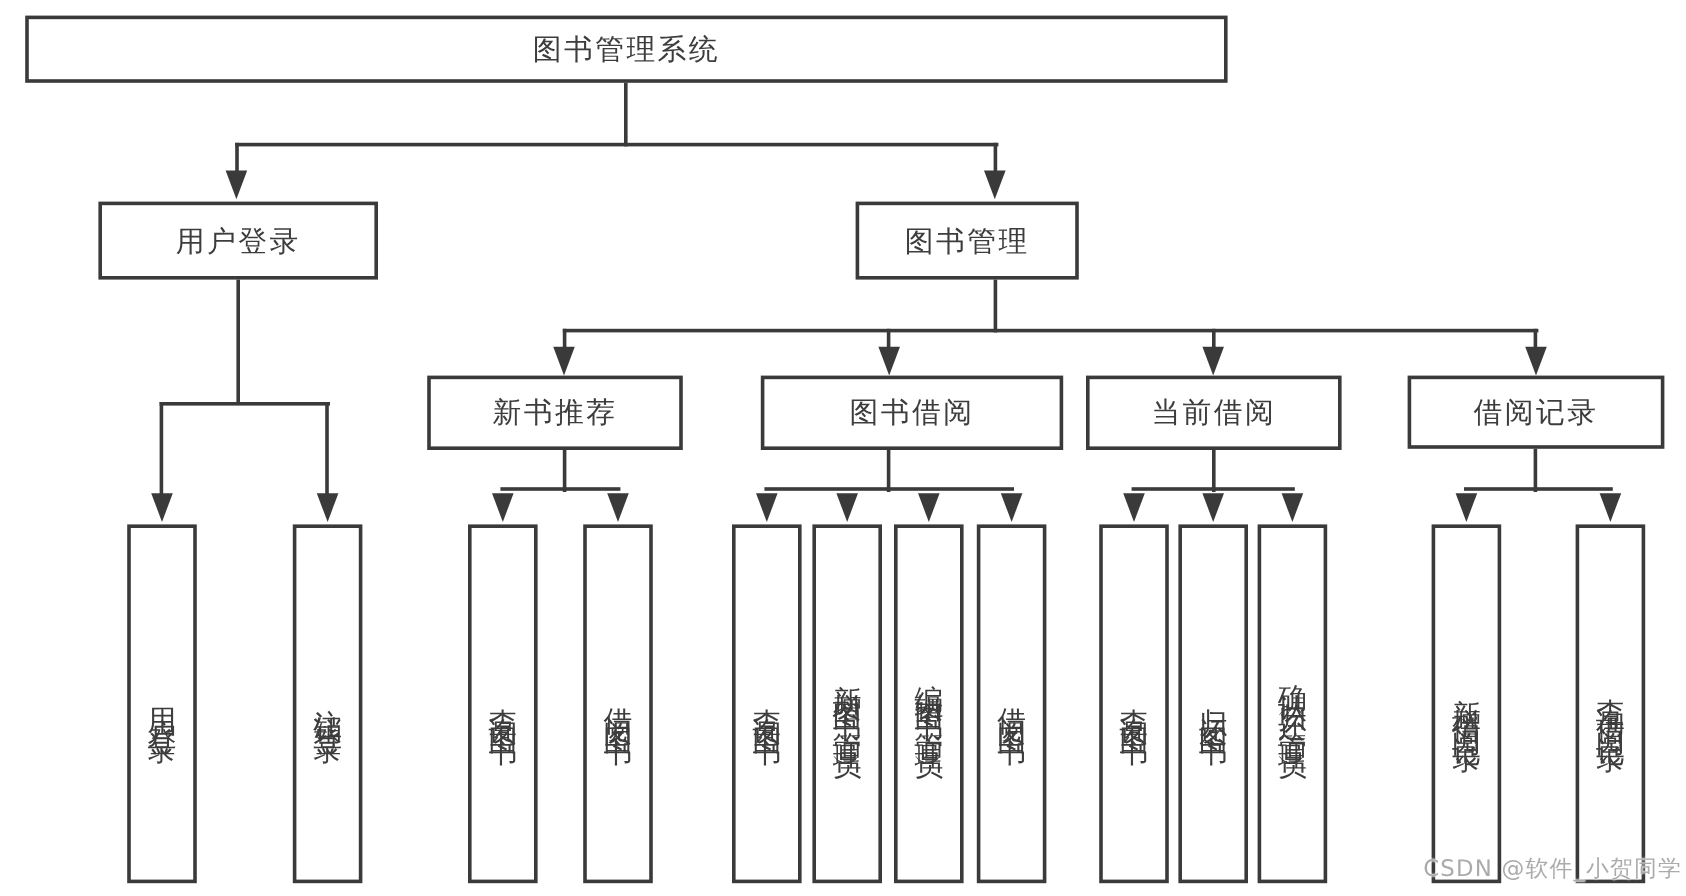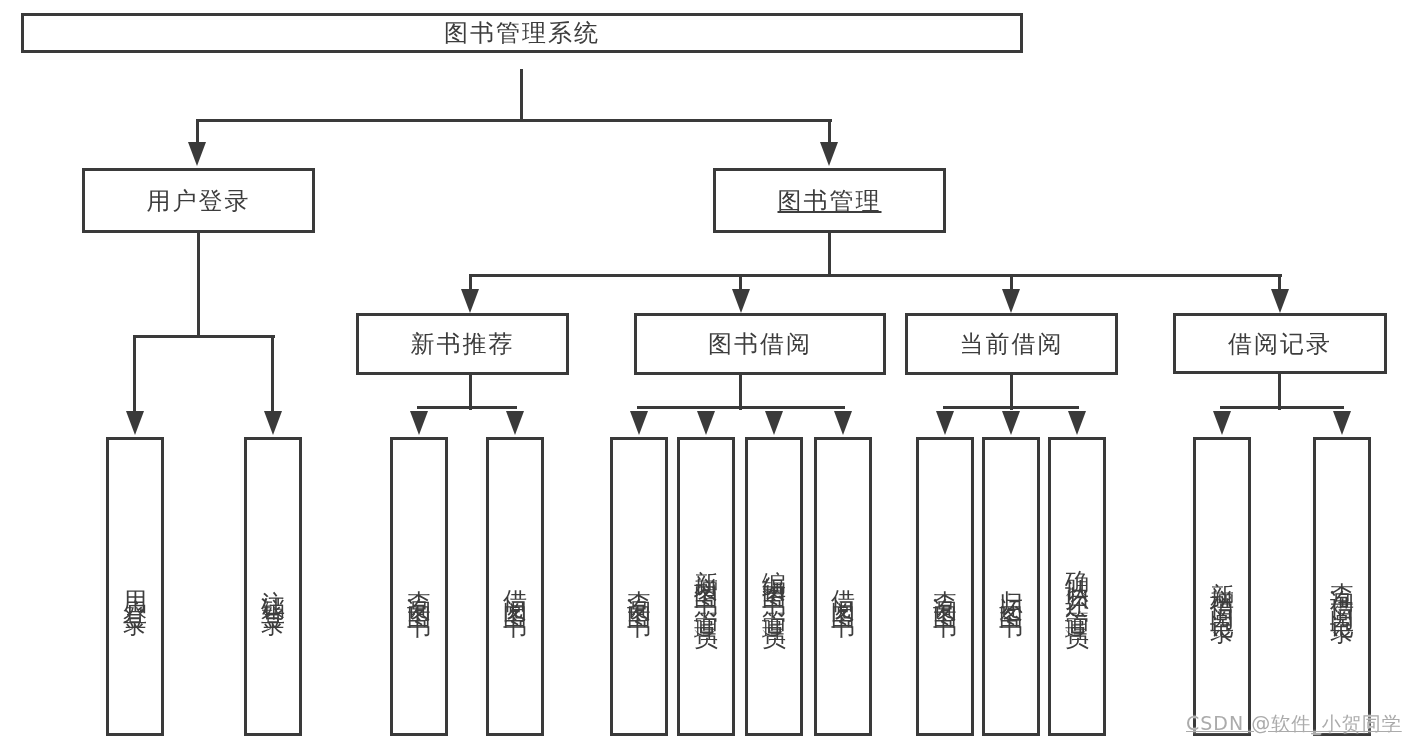--- a/index.html
+++ b/index.html
@@ -61,43 +61,42 @@
   }
   .watermark{
     position:absolute;
     left:1186px;
     top:711px;
     font-size:19px;
     color:var(--wm);
     letter-spacing:1px;
     text-shadow:0 0 2px #fff,0 0 1px #fff;
     white-space:nowrap;
-    text-decoration:underline;
   }
 </style>
 </head>
 <body>
 
 <div class="canvas">
 
-  <div class="node" style="left:21px;top:13px;width:1002px;height:40px;">
+  <div class="node" style="left:21px;top:13px;width:1002px;height:56px;">
     <span>图书管理系统</span>
   </div>
 
   <div class="vline" style="left:520px;top:69px;height:53px;"></div>
   <div class="hline" style="left:196px;top:119px;width:636px;"></div>
   <div class="vline" style="left:196px;top:119px;height:25px;"></div>
   <div class="vline" style="left:828px;top:119px;height:25px;"></div>
   <div class="arrow" style="left:188px;top:142px;"></div>
   <div class="arrow" style="left:820px;top:142px;"></div>
 
   <div class="node" style="left:82px;top:168px;width:233px;height:65px;">
     <span>用户登录</span>
   </div>
-  <div class="node" style="left:713px;top:168px;width:233px;height:65px;text-decoration:underline;">
+  <div class="node" style="left:713px;top:168px;width:186px;height:65px;">
     <span>图书管理</span>
   </div>
 
   <div class="vline" style="left:197px;top:233px;height:104px;"></div>
   <div class="hline" style="left:133px;top:335px;width:142px;"></div>
   <div class="vline" style="left:133px;top:335px;height:78px;"></div>
   <div class="vline" style="left:271px;top:335px;height:78px;"></div>
   <div class="arrow" style="left:126px;top:411px;"></div>
   <div class="arrow" style="left:264px;top:411px;"></div>
 

